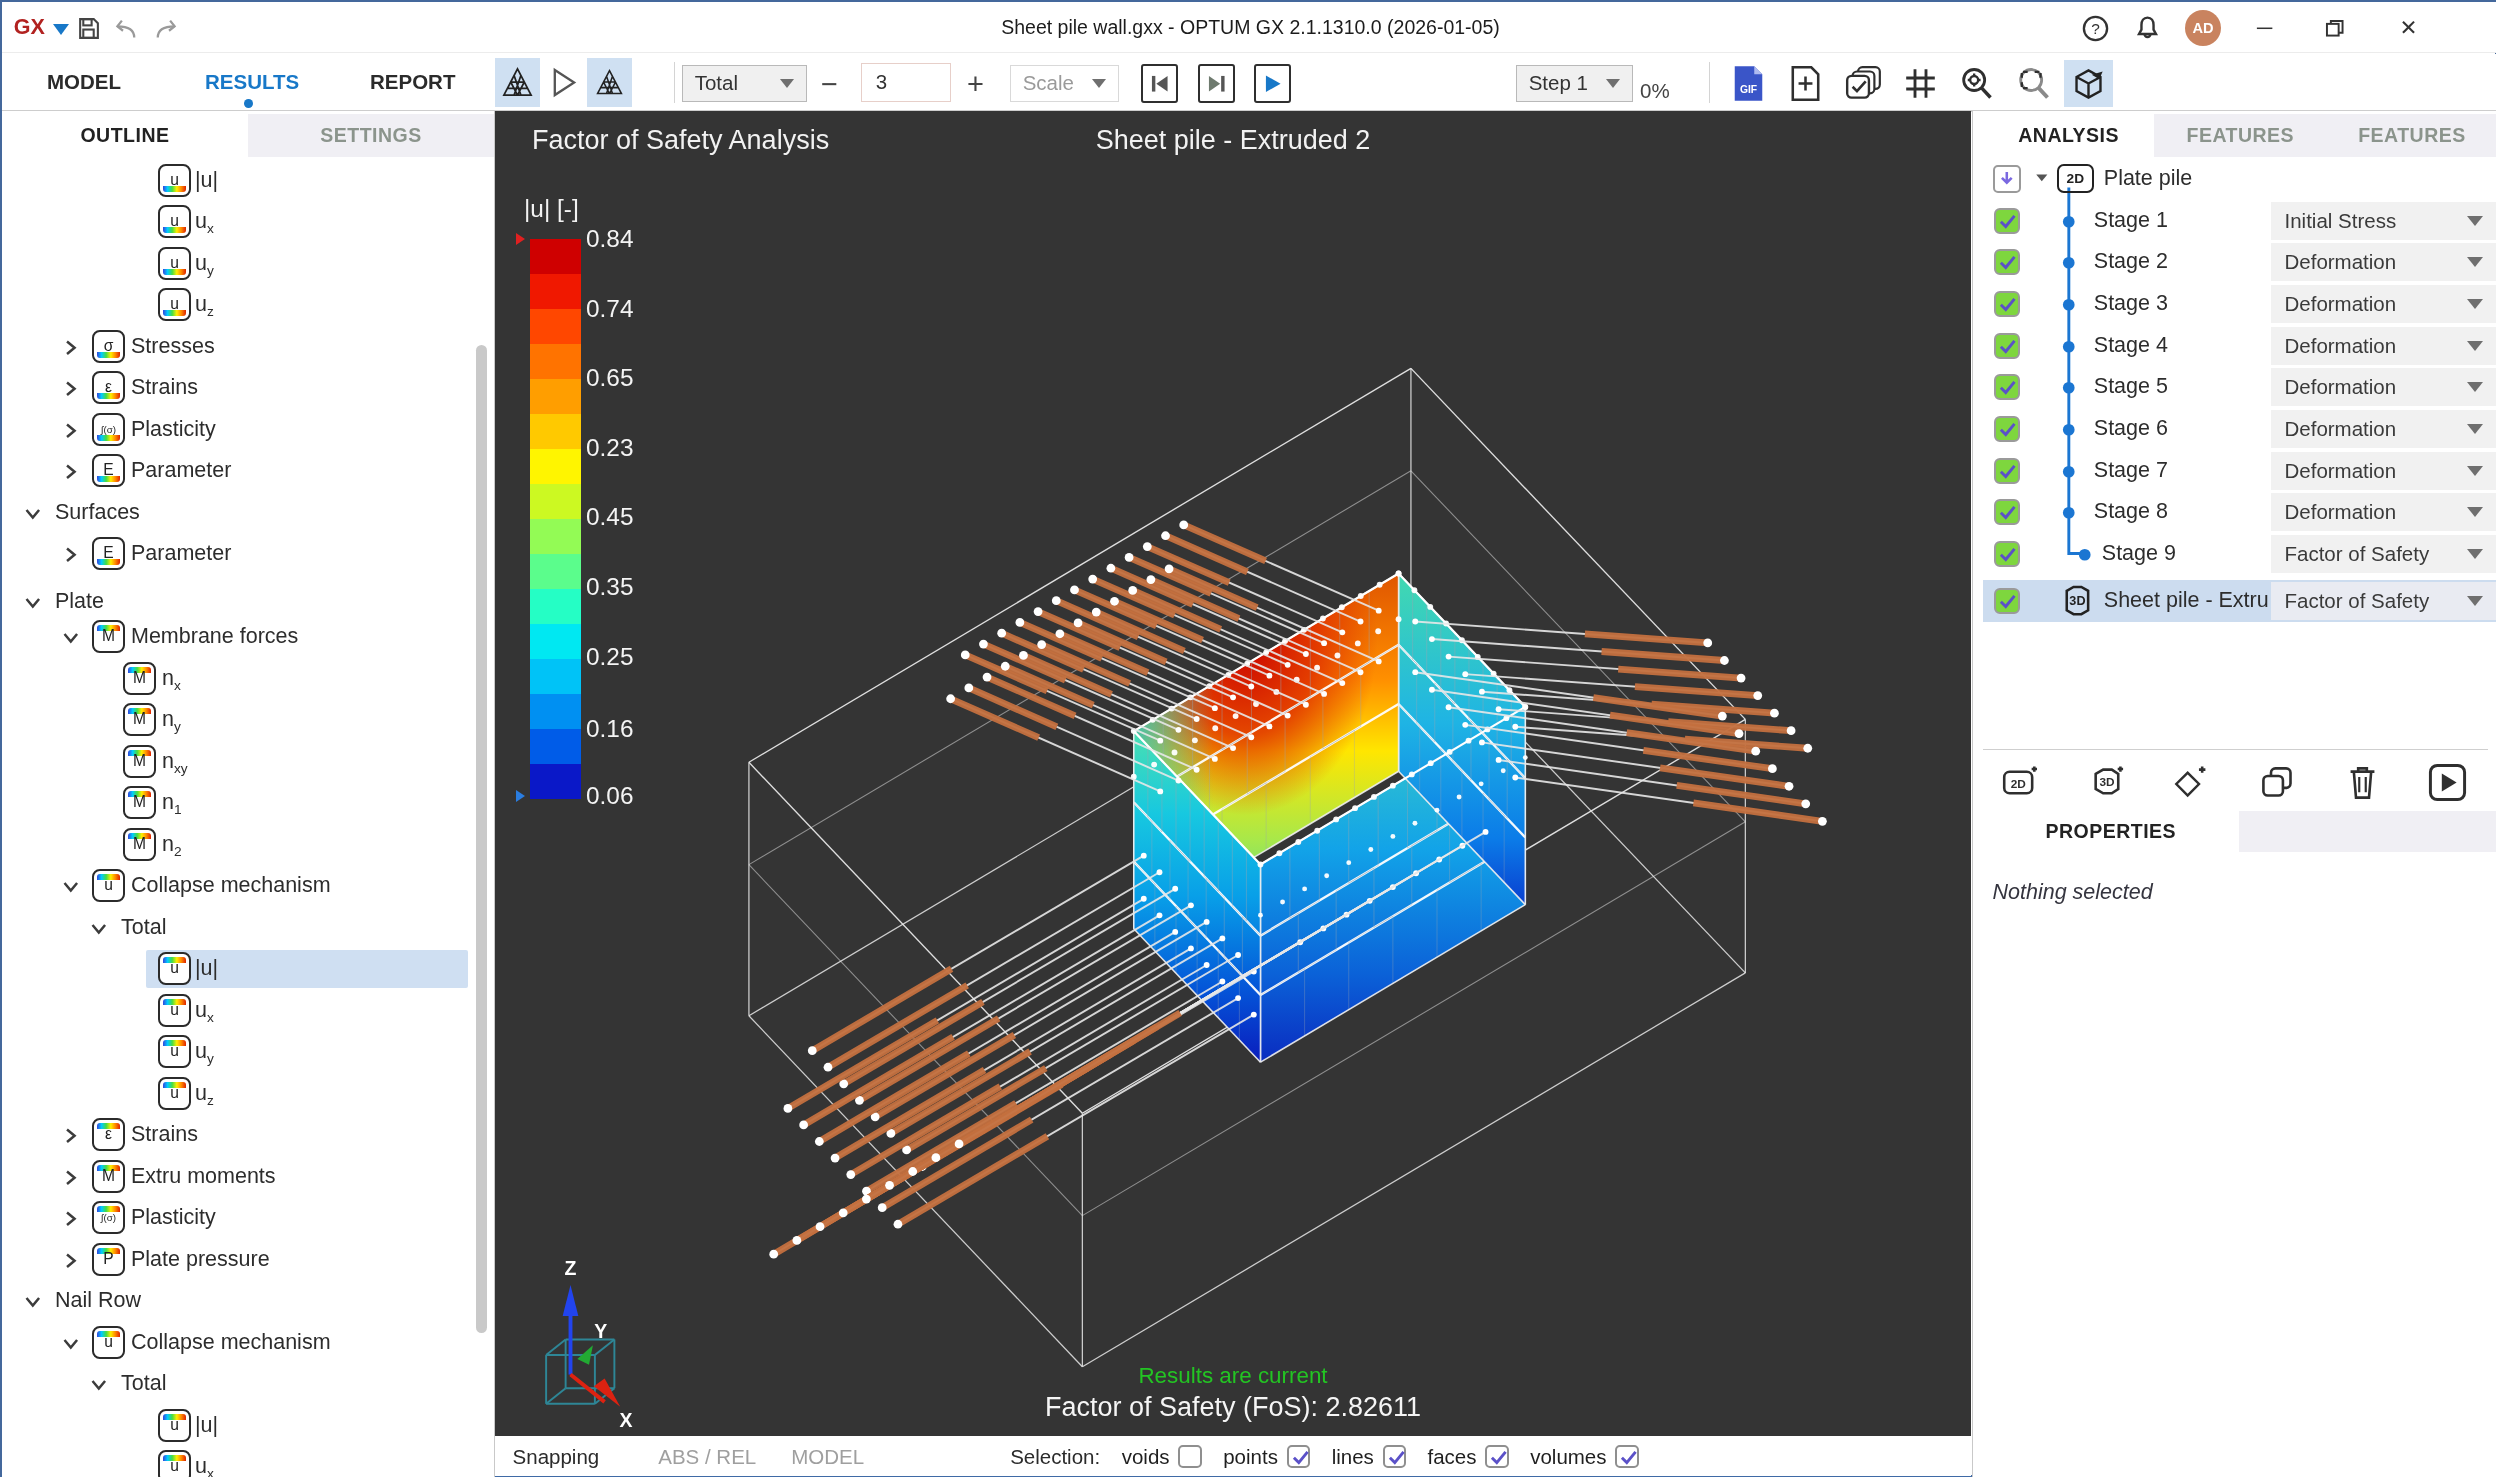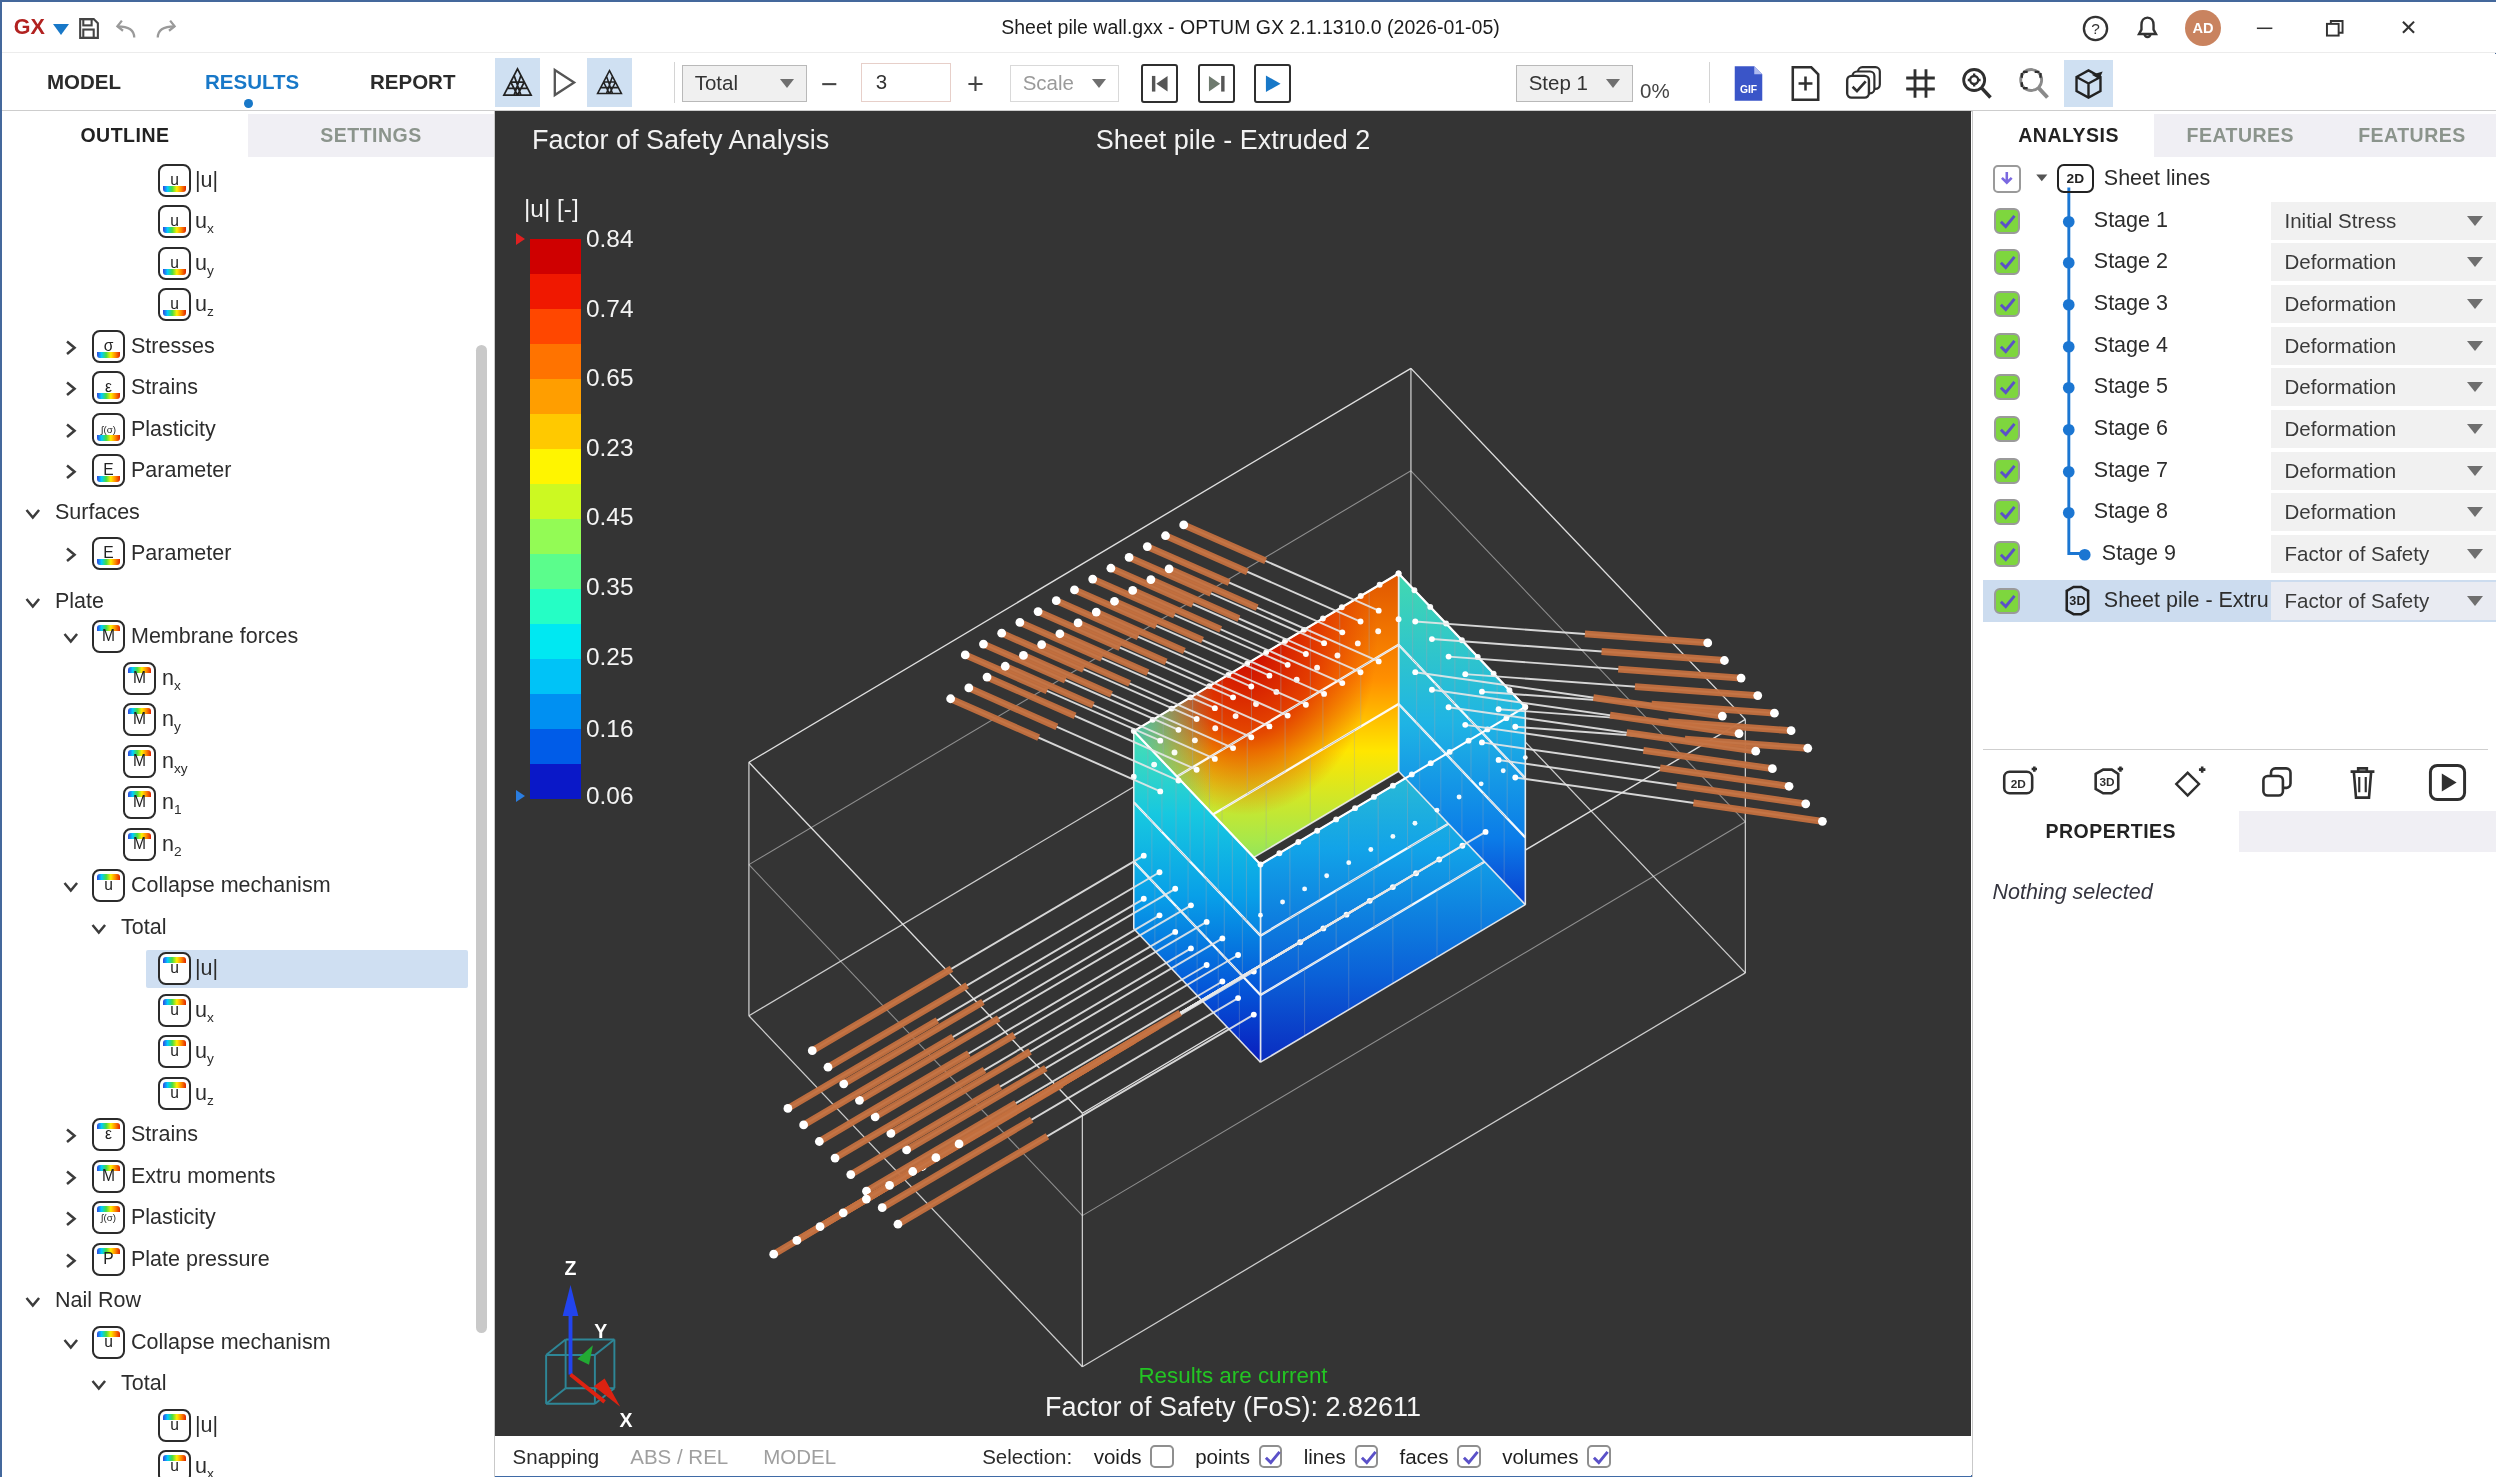--- a/index.html
+++ b/index.html
@@ -1011,21 +1011,21 @@
         <text x="583" y="1306" fill="#fff" font-size="20" font-weight="bold" text-anchor="middle">Z</text>
         <text x="614" y="1370" fill="#fff" font-size="20" font-weight="bold" text-anchor="middle">Y</text>
         <text x="640" y="1462" fill="#fff" font-size="20" font-weight="bold" text-anchor="middle">X</text>
       </svg>
     <div id="vp-status">Results are current</div>
     <div id="vp-result">Factor of Safety (FoS): 2.82611</div>
   </div>
 
   <div id="statusbar">
     <div class="sb-item dark" style="margin-left:17.6px">Snapping</div>
-    <div class="sb-item" style="margin-left:31px">ABS / REL</div>
+    <div class="sb-item" style="margin-left:59px">ABS / REL</div>
     <div class="sb-item">MODEL</div>
     <div class="sb-item dark" style="margin-left:146px">Selection:</div>
     <div id="sb-checks" style="display:flex">
         <div class="sb-check">
           <span>voids</span>
           <div class="sb-box"></div>
         </div>
         <div class="sb-check">
           <span>points</span>
           <div class="sb-box">
@@ -1074,21 +1074,21 @@
         <div class="stage-row" style="top: 0px;">
           <div style="position: absolute; left: 9.8px; top: 6.8px; width: 28px; height: 28px; border: 2px solid rgb(154, 154, 154); border-radius: 4.9px; display: flex; align-items: center; justify-content: center;">
             <svg width="17.6" height="17.6" viewBox="0 0 18 18">
               <path d="M9 2 V12 M4 8 L9 13 L14 8" fill="none" stroke="#7a68e0" stroke-width="2.6"></path>
             </svg>
           </div>
           <div style="position: absolute; left: 51px; top: 11.7px;"><svg width="15.6" height="15.6" viewBox="0 0 14 14">
               <path d="M2 4 L7 10 L12 4 Z" fill="#555"></path>
             </svg></div>
           <div style="position: absolute; left: 74px; top: 5.9px; width: 37px; height: 29px; border: 2.9px solid rgb(34, 34, 34); border-radius: 6.8px; display: flex; align-items: center; justify-content: center; font-size: 13.7px; font-weight: bold; color: rgb(34, 34, 34);">2D</div>
-          <div class="stage-label" style="left: 121px;">Sheet lines</div>
+          <div class="stage-label" style="left: 121px;">Plate pile</div>
         </div>
         <div class="stage-row" style="top: 42px;">
           <div class="stage-check" style="background: rgb(126, 214, 62);"><svg width="22.4" height="22.4" viewBox="0 0 23 23">
               <path d="M5 12 l5 5 l9 -11" fill="none" stroke="#5b51c8" stroke-width="3"></path>
             </svg></div>
           <svg width="19.5" height="19.5" viewBox="0 0 20 20" style="position:absolute;left:76px;top:11.7px">
             <circle cx="10" cy="10" r="6" fill="#1b76d2"></circle>
           </svg>
           <div class="stage-label" style="left: 111px;">Stage 1</div>
           <div class="stage-dd">

